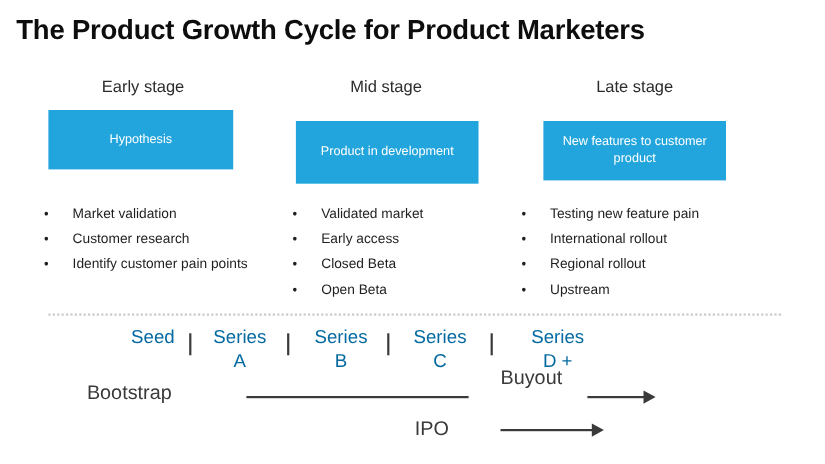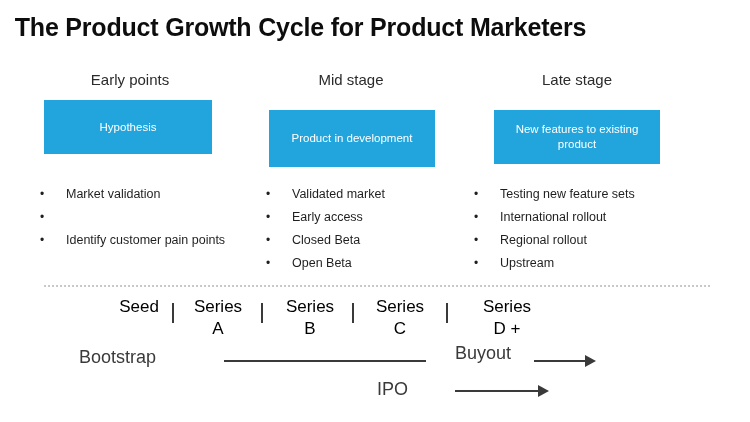--- a/index.html
+++ b/index.html
@@ -103,21 +103,21 @@
     height: 0;
     border-top: 2px dotted #c9c9c9;
   }
 
   
   .funding-label {
     position: absolute;
     top: 296px;
     font-size: 17px;
     line-height: 22px;
-    color: #000000;
+    color: #0369a1;
     text-align: center;
     white-space: pre-line;
   }
   .funding-label.f1 { left: 104px; width: 70px; }
   .funding-label.f2 { left: 183px; width: 70px; }
   .funding-label.f3 { left: 275px; width: 70px; }
   .funding-label.f4 { left: 365px; width: 70px; }
   .funding-label.f5 { left: 468px; width: 78px; }
 
   .funding-sep {
@@ -134,21 +134,21 @@
 
   
   .path-label {
     position: absolute;
     font-size: 18px;
     line-height: 22px;
     color: #3a3a3a;
     white-space: nowrap;
   }
   .path-label.bootstrap { left: 79px;  top: 346px; }
-  .path-label.buyout    { left: 455px; top: 342px; }
+  .path-label.buyout    { left: 455px; top: 332px; }
   .path-label.ipo       { left: 377px; top: 378px; }
 
   .plain-line {
     position: absolute;
     left: 224px;
     top: 360px;
     width: 202px;
     height: 2px;
     background: #3a3a3a;
   }
@@ -180,41 +180,42 @@
   .arrow.ipo-arrow .shaft { width: 84px; }
   .arrow.ipo-arrow .head  { left: 83px; }
 </style>
 </head>
 <body>
 
 <div id="slide">
 
   <div class="title">The Product Growth Cycle for Product Marketers</div>
 
-  <div class="stage-header s1">Early points</div>
+  <div class="stage-header s1">Early stage</div>
   <div class="stage-header s2">Mid stage</div>
   <div class="stage-header s3">Late stage</div>
 
   <div class="blue-box b1">
     <span>Hypothesis</span>
   </div>
   <div class="blue-box b2">
     <span>Product in development</span>
   </div>
   <div class="blue-box b3">
-    <span>New features to existing product</span>
+    <span>New features to customer product</span>
   </div>
 
   <div class="bullets c1">
     <div class="bullet-row">
       <span class="bullet-dot">•</span>
       <span class="bullet-text">Market validation</span>
     </div>
     <div class="bullet-row">
       <span class="bullet-dot">•</span>
+      <span class="bullet-text">Customer research</span>
     </div>
     <div class="bullet-row">
       <span class="bullet-dot">•</span>
       <span class="bullet-text">Identify customer pain points</span>
     </div>
   </div>
 
   <div class="bullets c2">
     <div class="bullet-row">
       <span class="bullet-dot">•</span>
@@ -230,21 +231,21 @@
     </div>
     <div class="bullet-row">
       <span class="bullet-dot">•</span>
       <span class="bullet-text">Open Beta</span>
     </div>
   </div>
 
   <div class="bullets c3">
     <div class="bullet-row">
       <span class="bullet-dot">•</span>
-      <span class="bullet-text">Testing new feature sets</span>
+      <span class="bullet-text">Testing new feature pain</span>
     </div>
     <div class="bullet-row">
       <span class="bullet-dot">•</span>
       <span class="bullet-text">International rollout</span>
     </div>
     <div class="bullet-row">
       <span class="bullet-dot">•</span>
       <span class="bullet-text">Regional rollout</span>
     </div>
     <div class="bullet-row">

